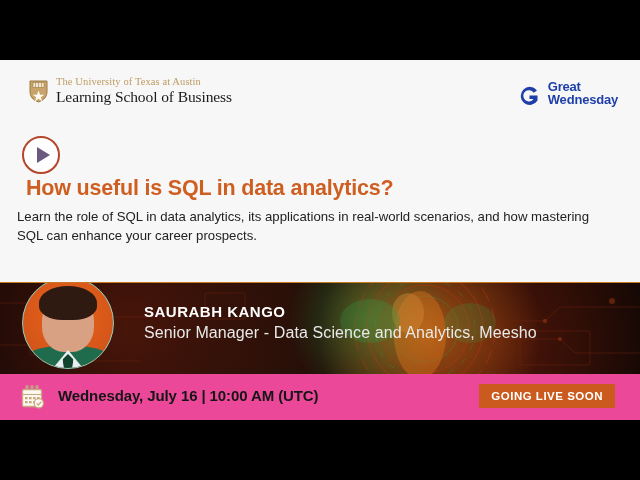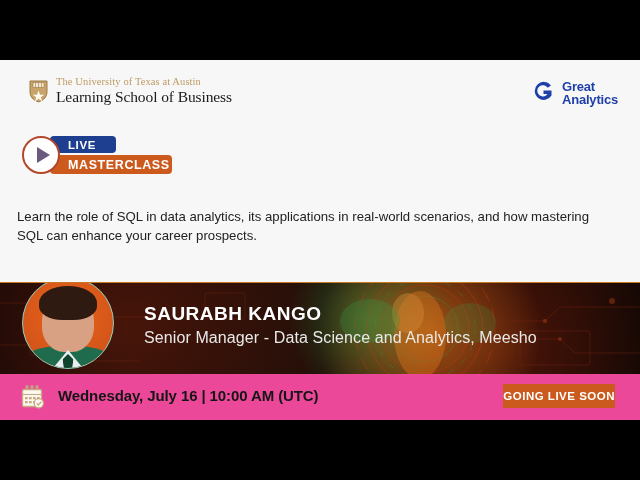--- a/index.html
+++ b/index.html
@@ -32,21 +32,21 @@
     font-family:"Liberation Serif", serif;
     font-size:10.5px; color:#bf9b63; letter-spacing:.1px; margin-bottom:1px;
   }
   .ut-line2 {
     font-family:"Liberation Serif", serif;
     font-size:15.5px; color:#1a1a1a; letter-spacing:-.1px;
   }
 
   .gl-logo {
     position:absolute; right:22px; top:20px;
-    display:flex; align-items:flex-start; gap:8px;
+    display:flex; align-items:flex-end; gap:8px;
   }
   .gl-mark { width:22px; height:22px; flex:none; }
   .gl-words { display:flex; flex-direction:column; line-height:1.02; }
   .gl-words span {
     font-size:13px; font-weight:bold; color:#1f3fa8; letter-spacing:-.2px;
   }
 
   
   .badge-wrap {
     position:absolute; left:22px; top:74px;
@@ -136,41 +136,41 @@
   .tie {
     position:absolute; left:50%; bottom:-8px; transform:translateX(-50%);
     width:11px; height:22px; background:#11442f;
     clip-path:polygon(50% 0%, 100% 25%, 75% 100%, 25% 100%, 0% 25%);
   }
 
   .speaker-info {
     position:absolute; left:144px; top:20px; z-index:4;
   }
   .speaker-name {
-    font-size:19px; font-weight:bold; color:#ffffff; letter-spacing:.5px;
+    font-size:15px; font-weight:bold; color:#ffffff; letter-spacing:.5px;
   }
   .speaker-role {
     font-size:16px; color:#e9e9e9; margin-top:4px; letter-spacing:.1px;
   }
 
   
   .footer {
     position:absolute; left:0; top:314px; width:640px; height:46px;
     background:#ec4899;
   }
   .cal-icon { position:absolute; left:20px; top:11px; width:25px; height:25px; }
   .date-text {
     position:absolute; left:58px; top:13px;
     font-size:15px; font-weight:bold; color:#151515; letter-spacing:-.1px;
   }
   .live-soon-btn {
     position:absolute; right:25px; top:10px;
     background:#cb5a1e; color:#fff;
     font-size:11.5px; font-weight:bold; letter-spacing:.5px;
-    padding:6px 0; border:none;
+    padding:6px 12px; border:none;
   }
 </style>
 </head>
 <body>
 
 <div class="frame">
 
   <div class="stage">
 
     <div class="header">
@@ -193,35 +193,32 @@
       </div>
 
       <div class="gl-logo">
         <div class="gl-mark">
           <svg width="22" height="22" viewBox="0 0 22 22">
             <path d="M19 5.5 A9 9 0 1 0 19.5 15.5 L19.5 10.5 L11.5 10.5 L11.5 14 L15.5 14 A5.6 5.6 0 1 1 15.6 7.8 Z" fill="#1f3fa8"></path>
           </svg>
         </div>
         <div class="gl-words">
           <span>Great</span>
-          <span>Analytics</span>
+          <span>Wednesday</span>
         </div>
       </div>
     </div>
 
     <div class="badge-wrap">
       <div class="play-btn">
         <div class="play-tri"></div>
       </div>
-      <div class="badge-stack">
-        <div class="pill pill-live">LIVE</div>
-        <div class="pill pill-master">MASTERCLASS</div>
-      </div>
-    </div>
-
+    </div>
+
+    <div class="title">How useful is SQL in data analytics?</div>
     <div class="subtitle">Learn the role of SQL in data analytics, its applications in real-world scenarios, and how mastering SQL can enhance your career prospects.</div>
 
     <div class="banner">
       <svg class="banner-fx" viewBox="0 0 640 92" preserveAspectRatio="none">
         <g stroke="#b23a14" stroke-width="1" fill="none" opacity=".85">
           <circle cx="425" cy="46" r="58"></circle>
             <circle cx="425" cy="46" r="44"></circle>
           <circle cx="425" cy="46" r="70" stroke-dasharray="14 8"></circle>
         </g>
         <g stroke="#2e9b4e" stroke-width=".8" fill="none" opacity=".7">

